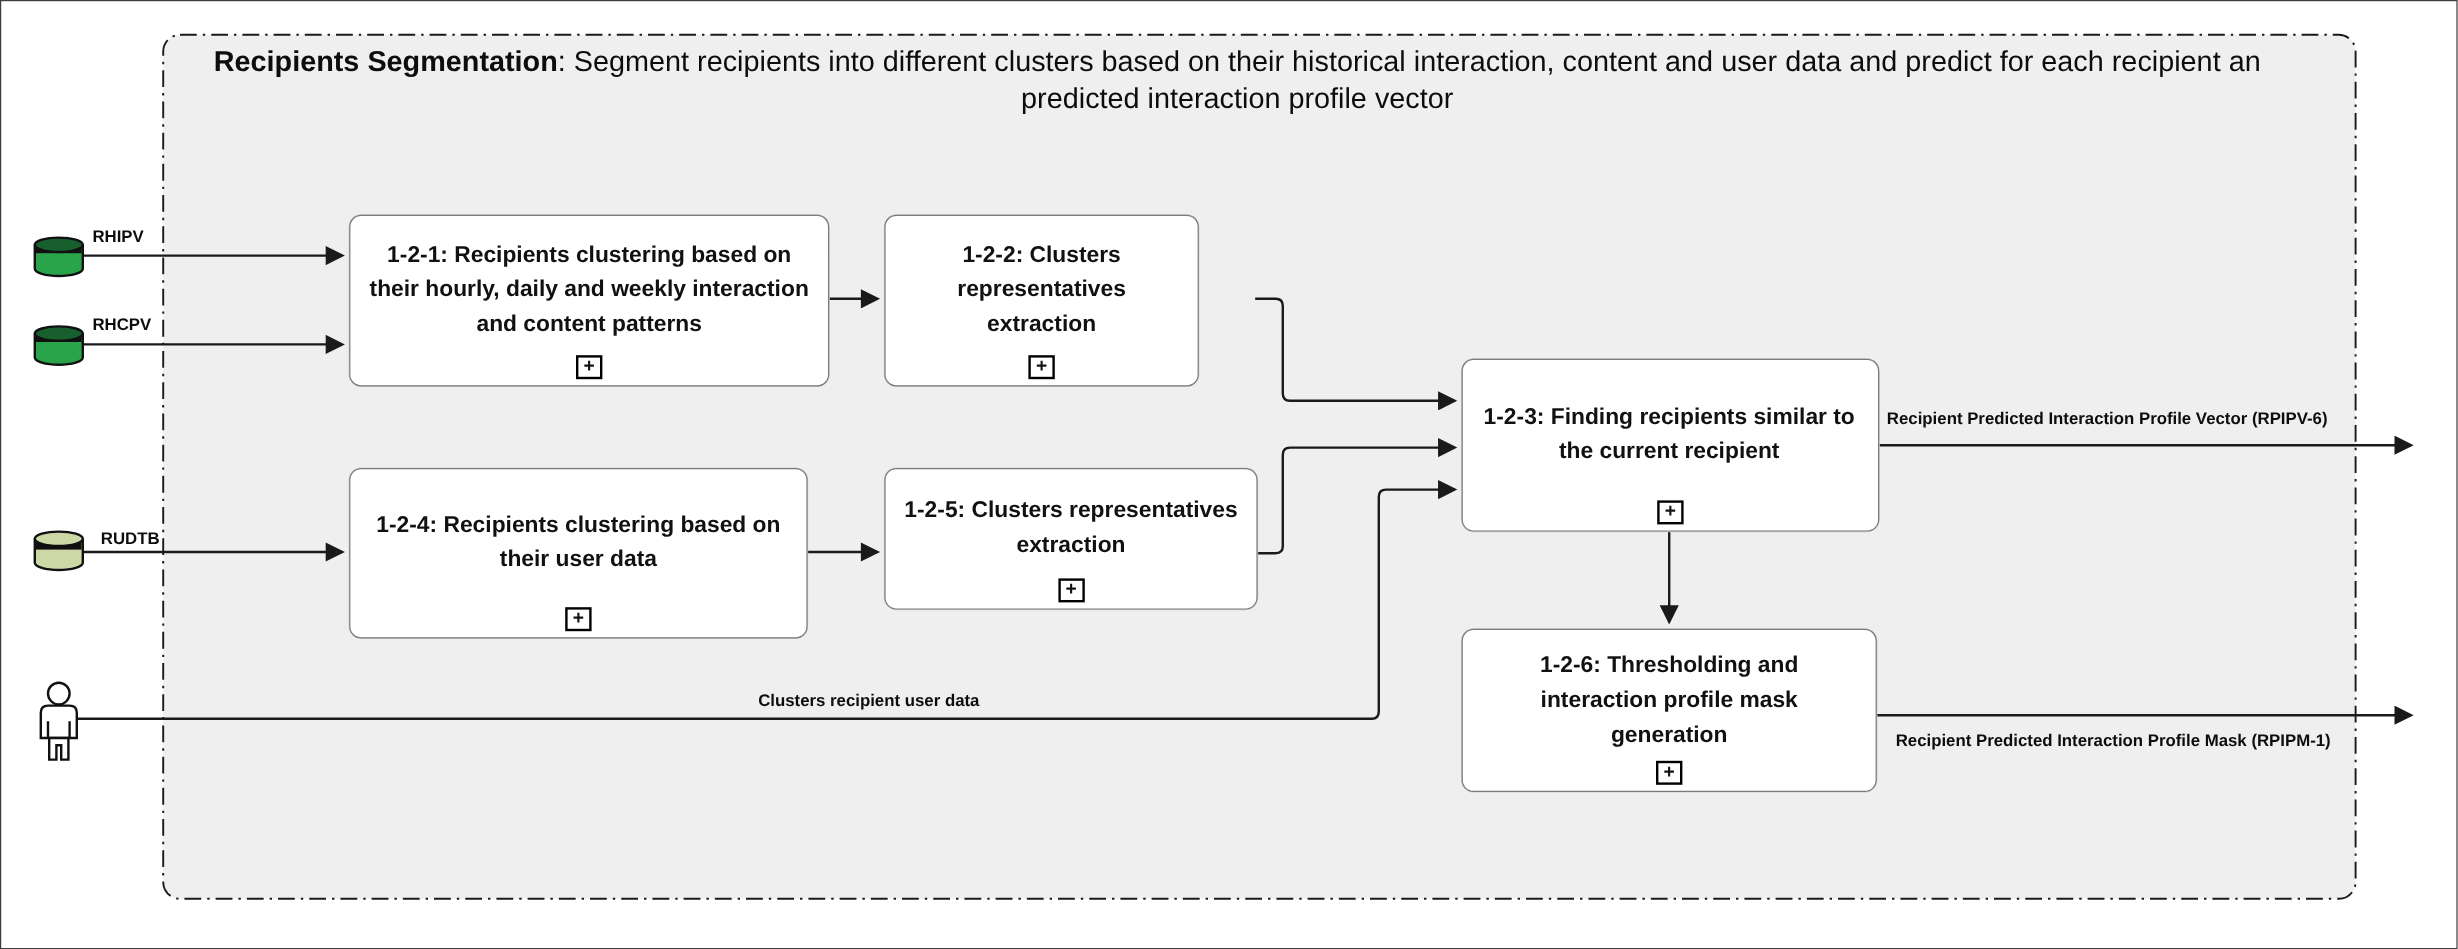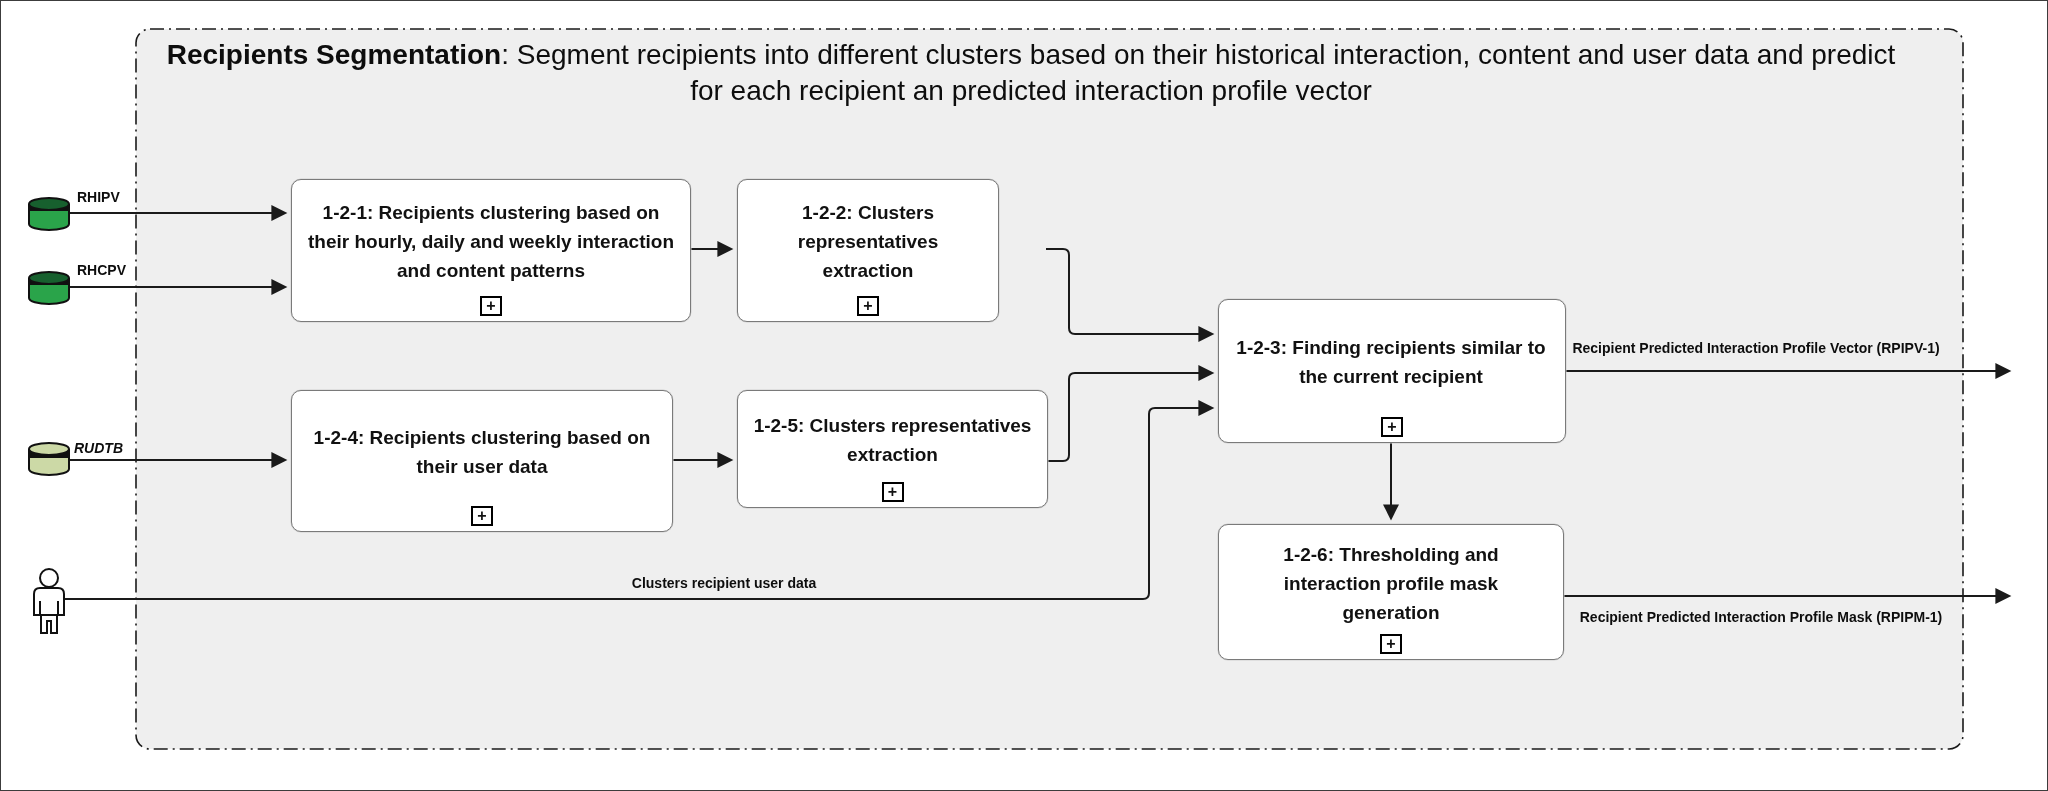--- a/index.html
+++ b/index.html
@@ -16,21 +16,21 @@
     position: absolute;
     left: 0; top: 0;
     width: 2048px; height: 791px;
     z-index: 0;
   }
   .abs { position: absolute; z-index: 2; text-align: right; }
 
   .diagram-title {
     left: 150px; top: 36px; width: 1760px;
     text-align: center;
-    font-size: 28px;
+    font-size: 24px;
     line-height: 1.28;
     color: #0d0d0d;
   }
   .diagram-title b { font-weight: bold; }
 
   .pbox {
     background: #ffffff;
     border: 1.6px solid #7a7a7a;
     border-radius: 10px;
     display: flex;
@@ -152,18 +152,18 @@
   <span class="plus-badge">+</span>
 </div>
 
 <div class="abs pbox" style="left:1217px; top:523px; width:346px; height:136px;">
   <span>1-2-6: Thresholding and interaction profile mask generation</span>
   <span class="plus-badge">+</span>
 </div>
 
 <div class="abs small-label" style="left:76px; top:188px;">RHIPV</div>
 <div class="abs small-label" style="left:76px; top:261px;">RHCPV</div>
-<div class="abs small-label" style="left:73px; top:439px;font-style:italic;">RUDTB</div>
+<div class="abs small-label" style="left:83px; top:439px;">RUDTB</div>
 
 <div class="abs edge-label" style="left:623px; top:574px; width:200px;">Clusters recipient user data</div>
 
-<div class="abs edge-label" style="left:1555px; top:339px; width:400px;">Recipient Predicted Interaction Profile Vector (RPIPV-1)</div>
+<div class="abs edge-label" style="left:1555px; top:339px; width:400px;">Recipient Predicted Interaction Profile Vector (RPIPV-6)</div>
 <div class="abs edge-label" style="left:1560px; top:564px; width:400px;margin-top:44px;">Recipient Predicted Interaction Profile Mask (RPIPM-1)</div>
 
 </body></html>

